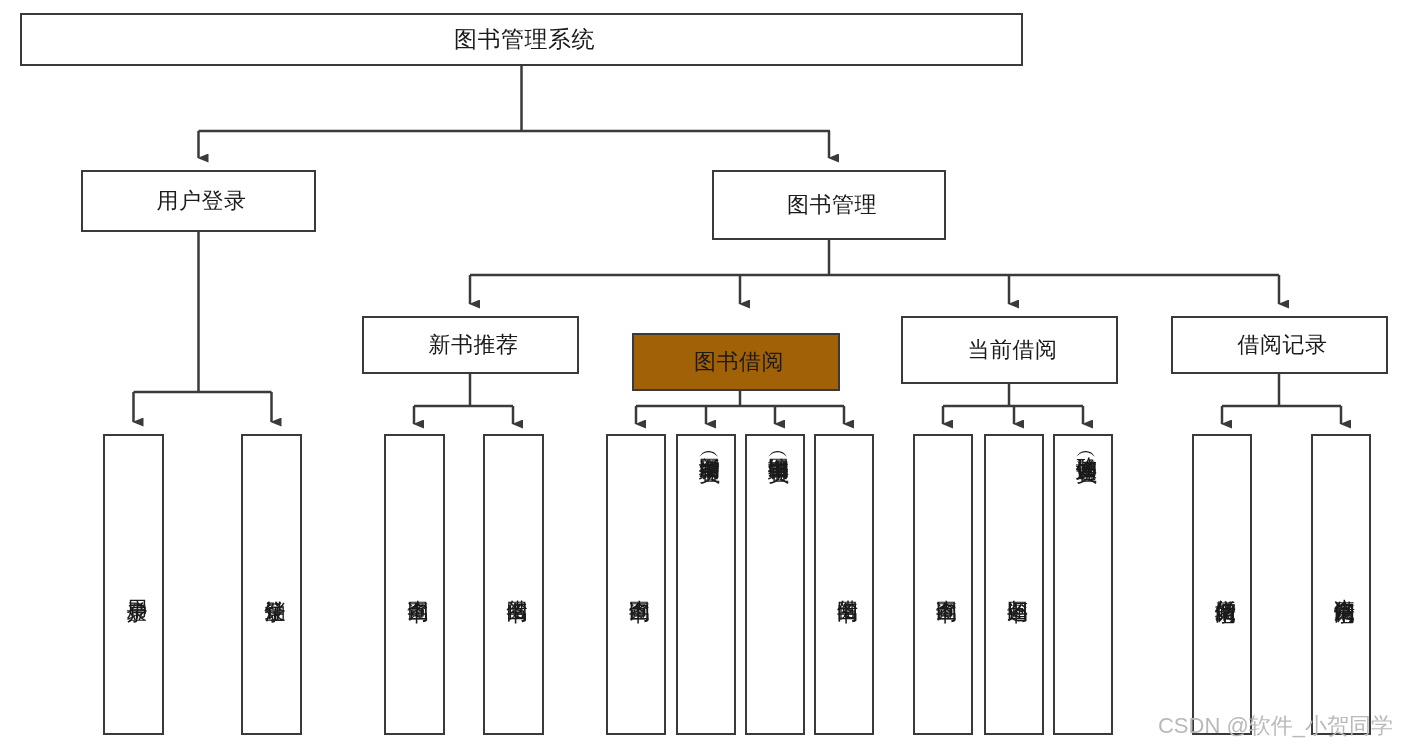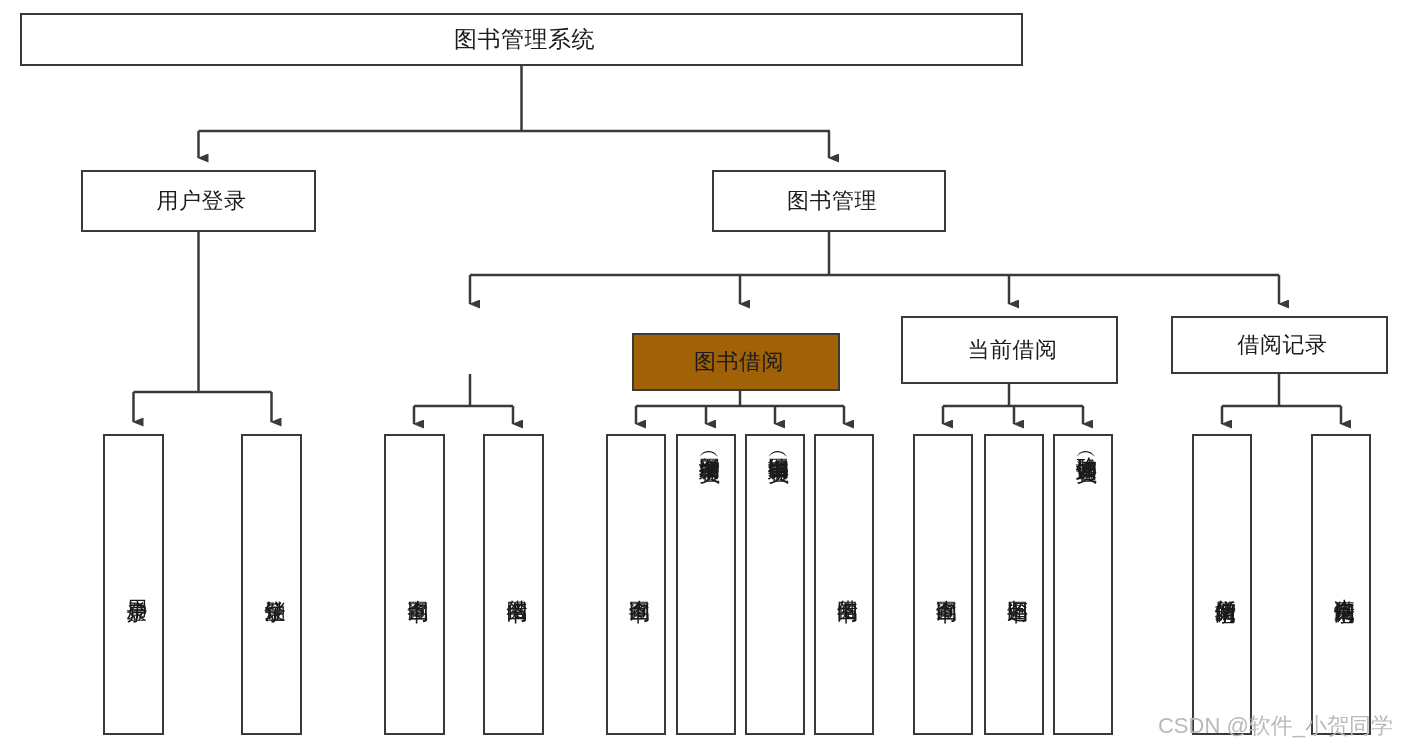--- a/index.html
+++ b/index.html
@@ -129,24 +129,27 @@
     </g>
   </svg>
 
   <div class="node root" id="node-root" style="left: 20px; top: 13px; width: 1003px; height: 53px; border-color: rgb(58, 58, 58); background: rgb(255, 255, 255);">
     <span class="node-label" style="color: rgb(26, 26, 26);">图书管理系统</span>
   </div>
 
   <div class="node tier2" id="node-tier2-0" style="left: 81px; top: 170px; width: 235px; height: 62px; border-color: rgb(58, 58, 58); background: rgb(255, 255, 255);">
     <span class="node-label" style="color: rgb(26, 26, 26);">用户登录</span>
   </div>
-  <div class="node tier2" id="node-tier2-1" style="left: 712px; top: 170px; width: 234px; height: 62px; border-color: rgb(58, 58, 58); background: rgb(255, 255, 255);">
+  <div class="node tier2" id="node-tier2-1" style="left: 712px; top: 170px; width: 234px; height: 70px; border-color: rgb(58, 58, 58); background: rgb(255, 255, 255);">
     <span class="node-label" style="color: rgb(26, 26, 26);">图书管理</span>
   </div>
 
+  <div class="node tier3" id="node-tier3-0" style="left: 362px; top: 316px; width: 217px; height: 58px; border-color: rgb(58, 58, 58); background: rgb(255, 255, 255);">
+    <span class="node-label" style="color: rgb(26, 26, 26);">新书推荐</span>
+  </div>
   <div class="node tier3" id="node-tier3-1" style="left: 632px; top: 333px; width: 208px; height: 58px; border-color: rgb(58, 58, 58); background: #a16207;">
     <span class="node-label" style="color: rgb(26, 26, 26);">图书借阅</span>
   </div>
   <div class="node tier3" id="node-tier3-2" style="left: 901px; top: 316px; width: 217px; height: 68px; border-color: rgb(58, 58, 58); background: rgb(255, 255, 255);">
     <span class="node-label" style="color: rgb(26, 26, 26);">当前借阅</span>
   </div>
   <div class="node tier3" id="node-tier3-3" style="left: 1171px; top: 316px; width: 217px; height: 58px; border-color: rgb(58, 58, 58); background: rgb(255, 255, 255);">
     <span class="node-label" style="color: rgb(26, 26, 26);">借阅记录</span>
   </div>
 

